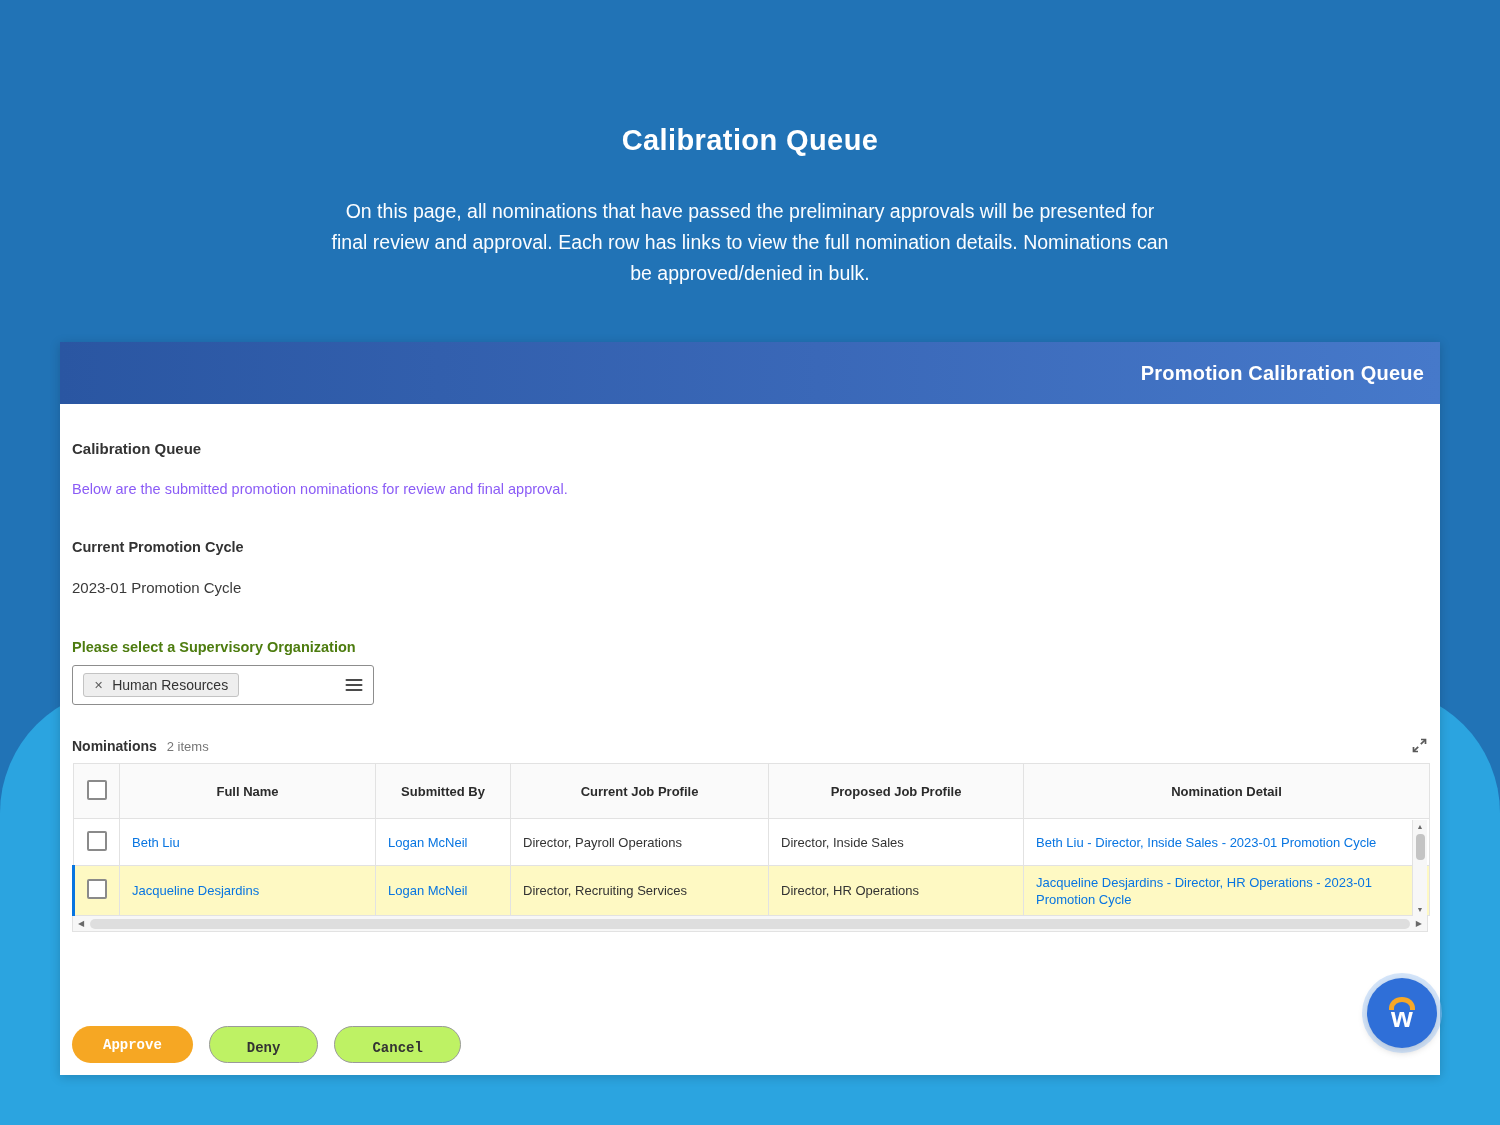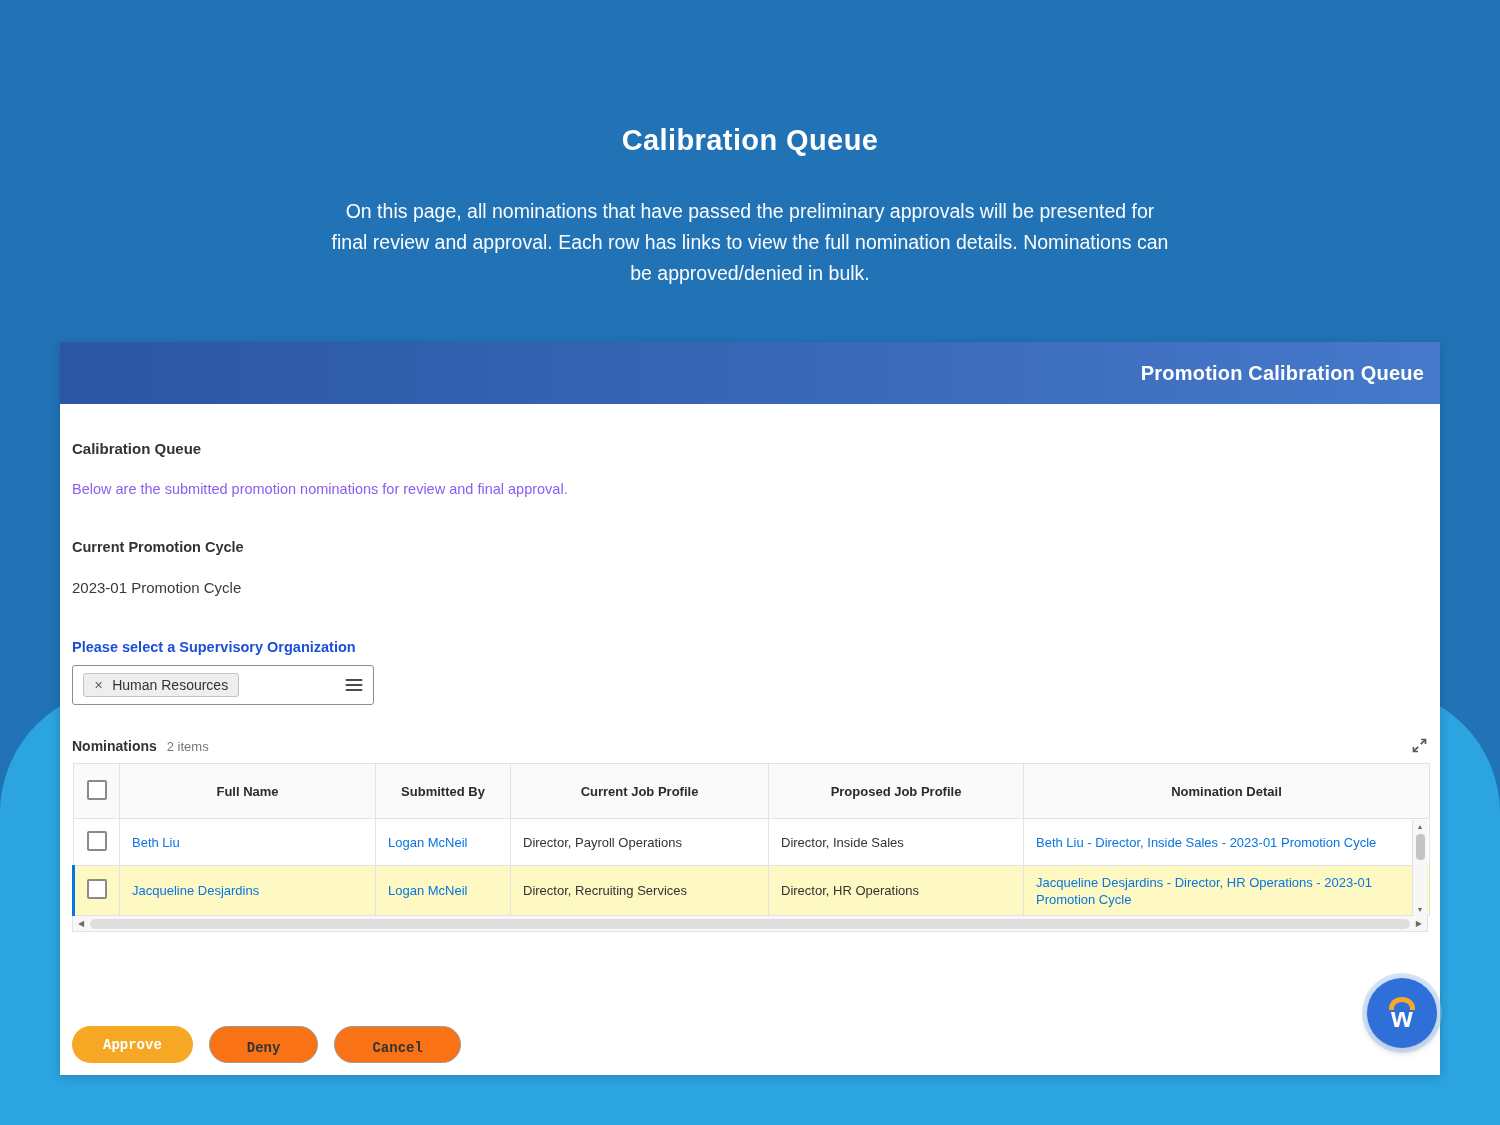--- a/index.html
+++ b/index.html
@@ -12,21 +12,21 @@
 
   .card{position:absolute;left:60px;top:342px;width:1380px;height:733px;background:#ffffff;display:flex;flex-direction:column;box-shadow:0 2px 10px rgba(0,0,0,0.18);}
   .card-header{height:62px;flex:none;background:linear-gradient(90deg,#2a56a2 0%,#3a68b8 55%,#4679ca 100%);display:flex;align-items:center;padding:0 16px;justify-content:flex-end;}
   .card-header span{color:#ffffff;font-size:20px;font-weight:700;letter-spacing:0.2px;}
   .card-body{position:relative;flex:1;padding:0 12px;}
 
   .sec-heading{margin:36px 0 0;font-size:15px;font-weight:700;color:#333333;}
   .sec-text{margin:24px 0 0;font-size:14.5px;color:#8b5cf6;}
   .cycle-label{margin:42px 0 0;font-size:14.5px;font-weight:700;color:#333333;}
   .cycle-value{margin:24px 0 0;font-size:15px;color:#3a3a3a;}
-  .org-label{margin:43px 0 0;font-size:14.5px;font-weight:700;color:#1d4ed8;}
+  .org-label{margin:43px 0 0;font-size:14.5px;font-weight:700;color:#4d7c0f;}
 
   .org-select{margin:10px 0 0;width:302px;height:40px;border:1px solid #8d8d8d;border-radius:3px;display:flex;align-items:center;justify-content:space-between;padding:0 10px;box-sizing:border-box;background:#fff;cursor:pointer;}
   .chip{display:inline-flex;align-items:center;gap:9px;background:#eeeeee;border:1px solid #c3c3c3;border-radius:3px;padding:3px 10px;font-size:14px;color:#333;}
   .chip-x{font-size:11px;color:#5d5d5d;line-height:1;cursor:pointer;}
   .prompt-icon{display:flex;align-items:center;cursor:pointer;}
 
   .nom-bar{margin:32px 0 0;display:flex;align-items:flex-end;width:1356px;}
   .nom-label{font-size:14px;font-weight:700;color:#333333;}
   .nom-count{font-size:13px;color:#767676;margin-left:10px;}
   .expand-icon{margin-left:auto;cursor:pointer;display:flex;align-items:center;}
@@ -46,21 +46,21 @@
   .vscroll{position:absolute;top:57px;right:1px;width:15px;height:96px;background:#f7f7f7;border-left:1px solid #e2e2e2;display:flex;flex-direction:column;align-items:center;padding:2px 0;box-sizing:border-box;cursor:pointer;}
   .vscroll .arr{font-size:7px;color:#6a6a6a;line-height:9px;}
   .vscroll .thumb{width:9px;height:26px;background:#c4c4c4;border-radius:4px;margin:3px 0 auto;}
   .hscroll{width:1356px;height:16px;background:#f7f7f7;border:1px solid #e2e2e2;border-top:none;display:flex;align-items:center;justify-content:space-between;padding:0 5px;box-sizing:border-box;cursor:pointer;}
   .hscroll .arr{font-size:8px;color:#6a6a6a;line-height:1;}
   .hscroll .thumb{flex:1;height:10px;background:#dedede;border-radius:5px;margin:0 6px;}
 
   .footer-actions{position:absolute;left:12px;bottom:12px;display:flex;align-items:center;gap:16px;}
   .btn{height:37px;border-radius:19px;font-size:14px;font-weight:700;font-family:Liberation Mono, monospace;cursor:pointer;}
   .btn-approve{background:#f6a723;color:#ffffff;border:none;padding:0 31px;}
-  .btn-outline{background:#f97316;color:#333333;border:1px solid #9a9a9a;padding:13px 37px;}
+  .btn-outline{background:#bef264;color:#333333;border:1px solid #9a9a9a;padding:13px 37px;}
 
   .wd-logo{position:absolute;top:978px;right:63px;width:70px;height:70px;border-radius:50%;background:#2f6fd8;box-shadow:0 0 0 5px rgba(160,198,245,0.45),0 3px 9px rgba(0,0,0,0.25);display:flex;flex-direction:column;align-items:center;justify-content:center;cursor:pointer;}
   .wd-arc{width:26px;height:13px;border:5px solid #f7a827;border-bottom:none;border-top-left-radius:15px 13px;border-top-right-radius:15px 13px;box-sizing:border-box;}
   .wd-w{color:#ffffff;font-weight:700;font-size:28px;line-height:22px;margin-top:-3px;}
 </style>
 </head>
 <body>
 
 <div class="stage">
   <div class="bg-curve"></div>

